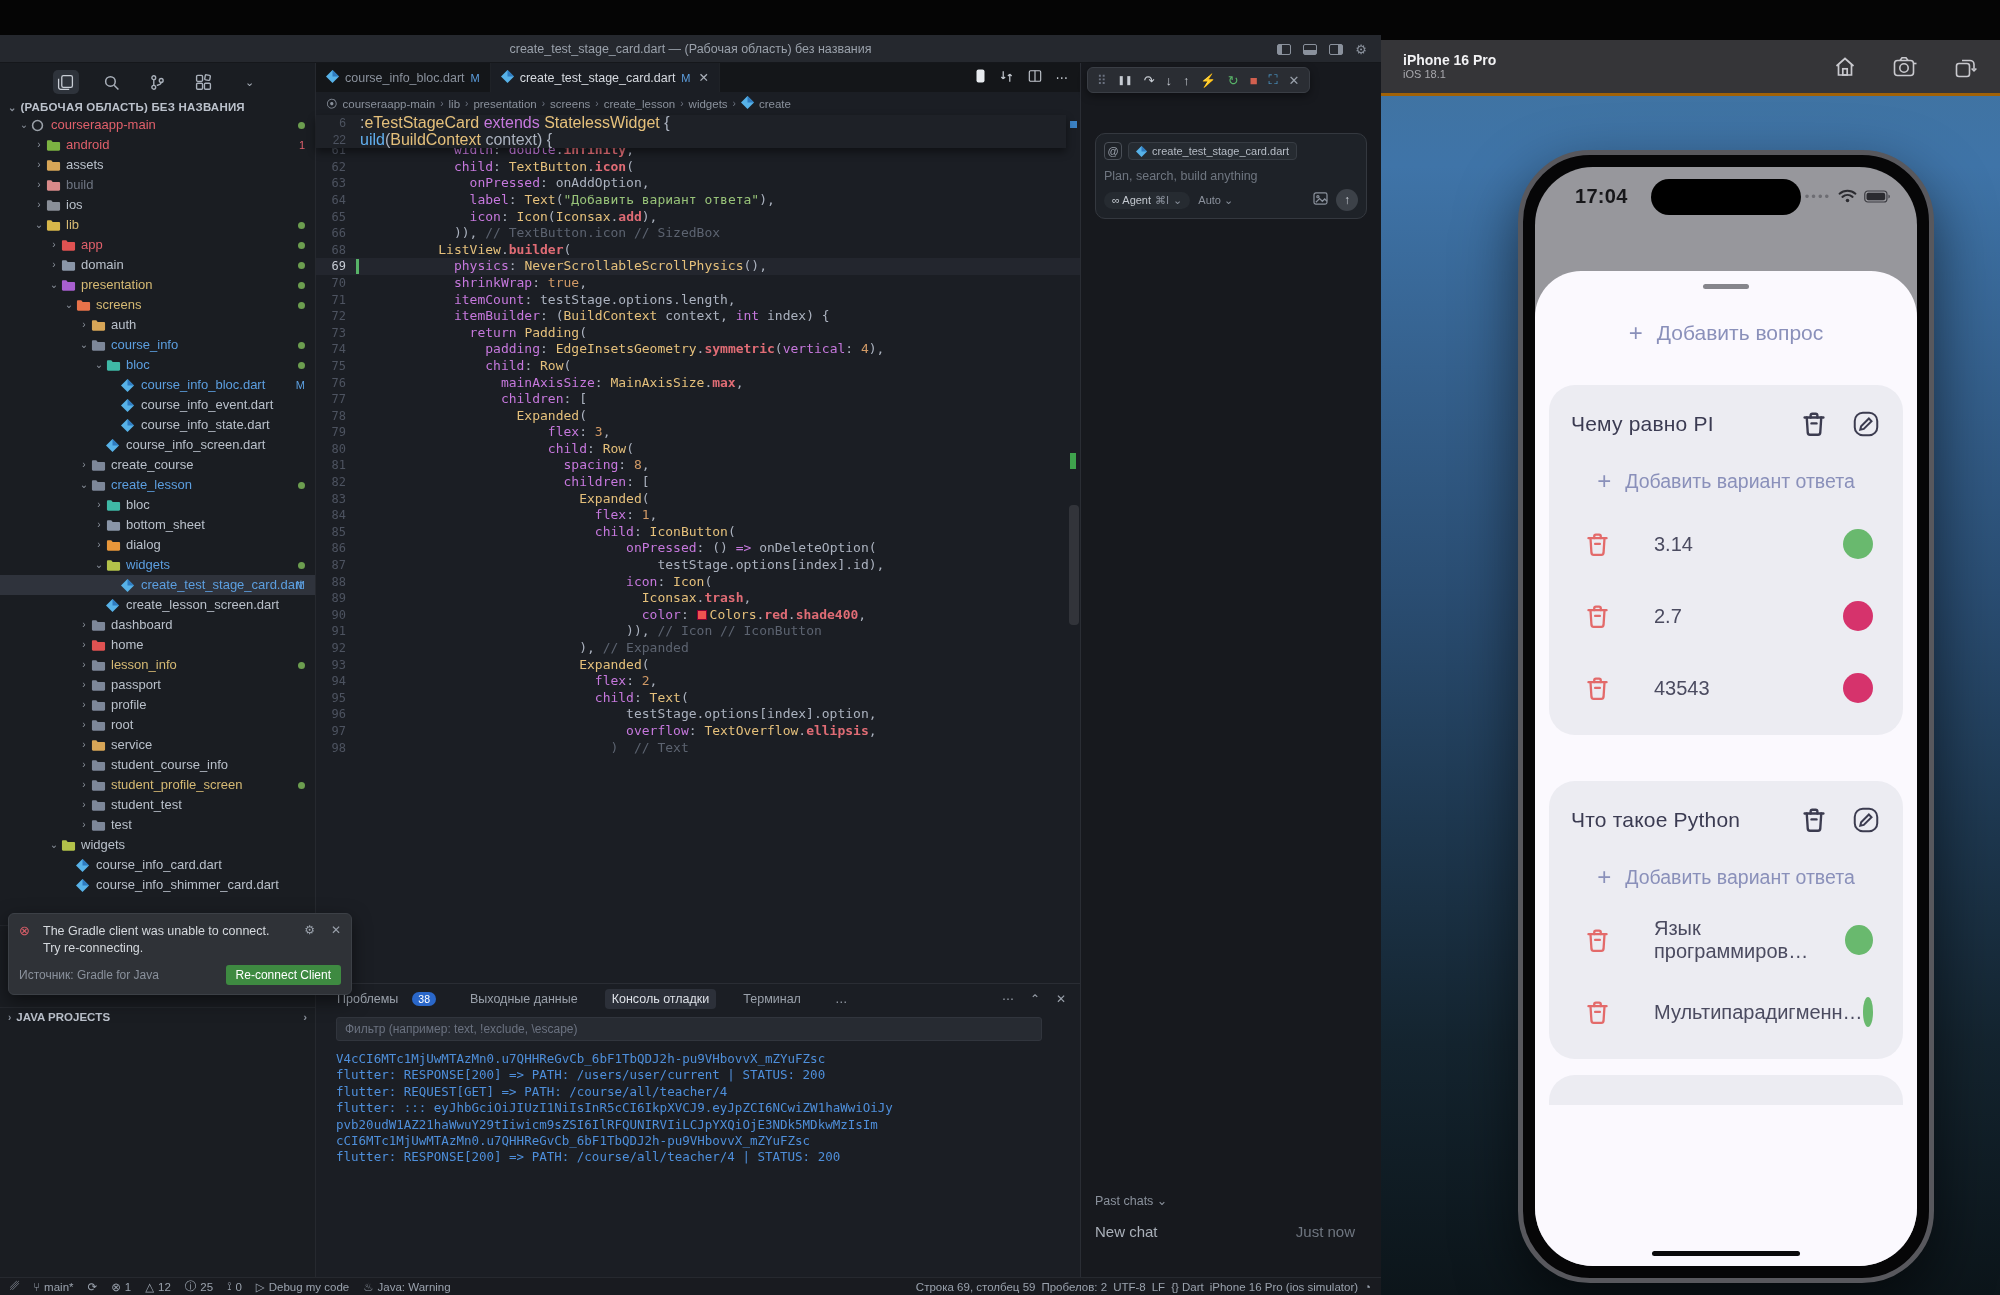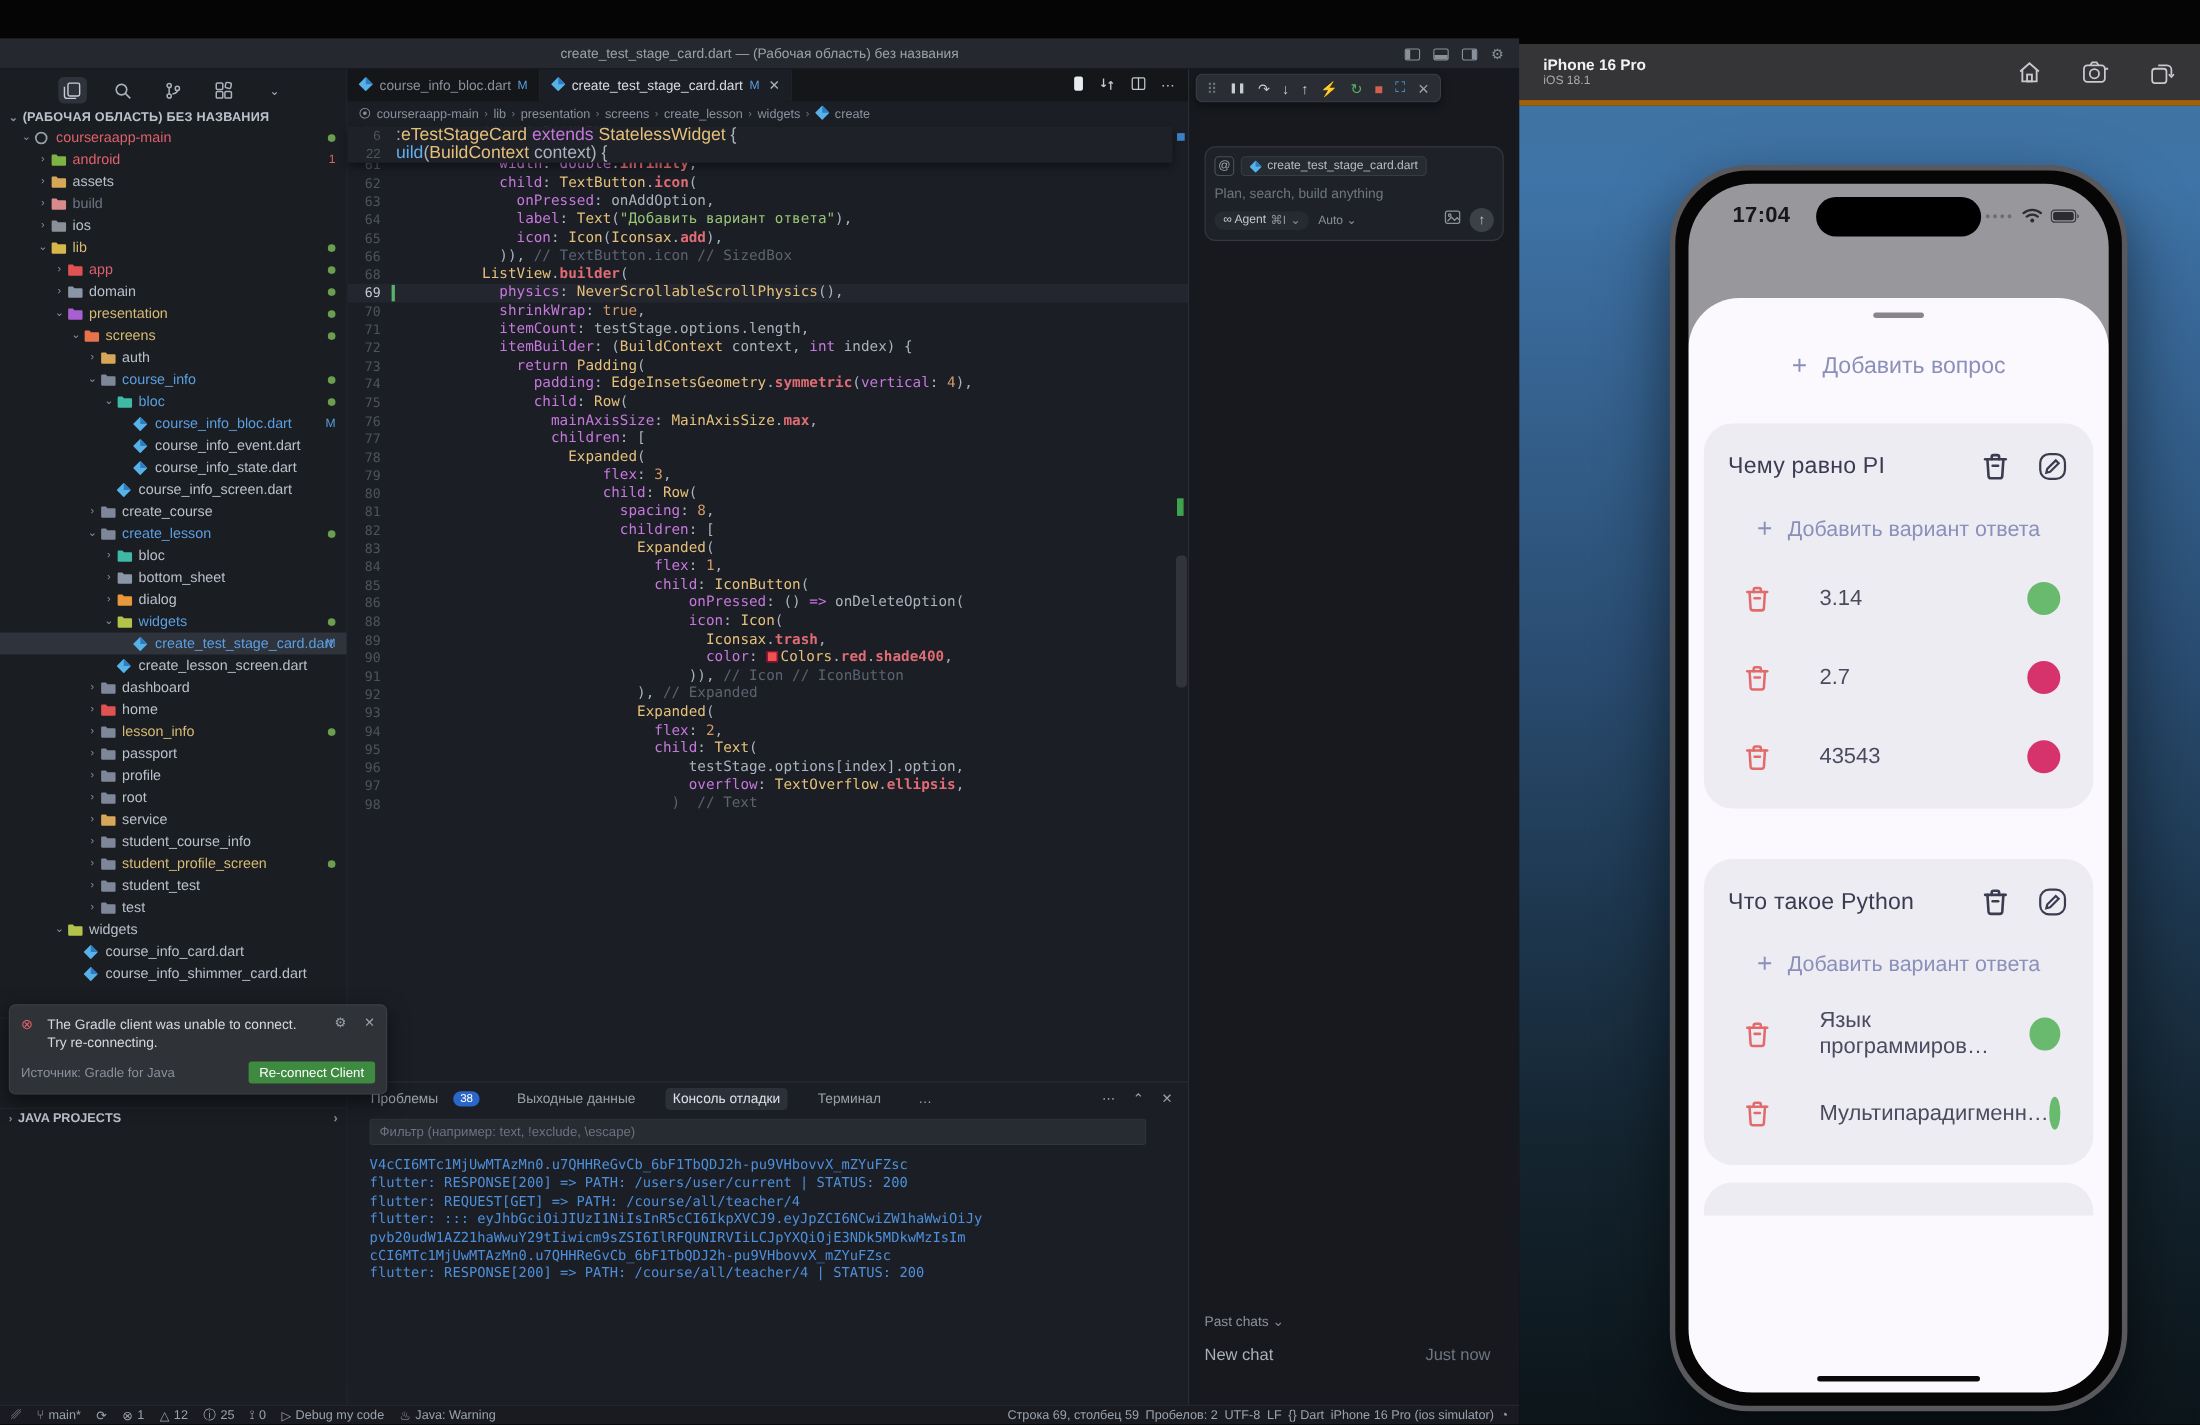--- a/index.html
+++ b/index.html
@@ -4,21 +4,21 @@
 <style>
   html,body{margin:0;padding:0;background:#000;}
   *{box-sizing:border-box;}
   #stage{position:relative;width:2000px;height:1295px;overflow:hidden;background:#050505;
          font-family:"Liberation Sans",sans-serif;color:#b9c0ca;-webkit-font-smoothing:antialiased;}
   .abs{position:absolute;}
 
   
   #wallpaper{left:1381px;top:40px;width:619px;height:1255px;
     background:linear-gradient(180deg,#40739f 0%,#3f74a8 10%,#35618e 26%,#2a4d72 44%,#1e3850 62%,#14242f 80%,#0c151a 100%);}
-  #sim-titlebar{left:1381px;top:40px;width:619px;height:56px;background:#353538;border-bottom:5px solid #a16207;
+  #sim-titlebar{left:1381px;top:40px;width:619px;height:56px;background:#353538;border-bottom:3px solid #a16207;
     display:flex;align-items:center;padding:0 22px;}
   #sim-titlebar .dev{line-height:1.15;}
   #sim-titlebar .dev .n{font-size:14px;font-weight:bold;color:#f2f2f4;}
   #sim-titlebar .dev .o{font-size:11px;color:#a9a9ae;}
   #sim-titlebar .spacer{flex:1;}
   .simic{width:26px;height:26px;margin-left:34px;display:inline-flex;align-items:center;justify-content:center;}
 
   
   #vscode{left:0;top:35px;width:1381px;height:1260px;background:#1b1e24;}
   #titlebar{left:0;top:0;width:100%;height:28px;background:#25282e;border-bottom:1px solid #15171b;
@@ -717,20 +717,21 @@
             <div class="cline"><span class="ln">77</span><span class="ctext"><span class="tk-w">                  </span><span class="tk-k">children</span><span class="tk-w">: [</span></span></div>
             <div class="cline"><span class="ln">78</span><span class="ctext"><span class="tk-w">                    </span><span class="tk-c">Expanded</span><span class="tk-w">(</span></span></div>
             <div class="cline"><span class="ln">79</span><span class="ctext"><span class="tk-w">                        </span><span class="tk-k">flex</span><span class="tk-w">: </span><span class="tk-n">3</span><span class="tk-w">,</span></span></div>
             <div class="cline"><span class="ln">80</span><span class="ctext"><span class="tk-w">                        </span><span class="tk-k">child</span><span class="tk-w">: </span><span class="tk-c">Row</span><span class="tk-w">(</span></span></div>
             <div class="cline"><span class="ln">81</span><span class="ctext"><span class="tk-w">                          </span><span class="tk-k">spacing</span><span class="tk-w">: </span><span class="tk-n">8</span><span class="tk-w">,</span></span></div>
             <div class="cline"><span class="ln">82</span><span class="ctext"><span class="tk-w">                          </span><span class="tk-k">children</span><span class="tk-w">: [</span></span></div>
             <div class="cline"><span class="ln">83</span><span class="ctext"><span class="tk-w">                            </span><span class="tk-c">Expanded</span><span class="tk-w">(</span></span></div>
             <div class="cline"><span class="ln">84</span><span class="ctext"><span class="tk-w">                              </span><span class="tk-k">flex</span><span class="tk-w">: </span><span class="tk-n">1</span><span class="tk-w">,</span></span></div>
             <div class="cline"><span class="ln">85</span><span class="ctext"><span class="tk-w">                              </span><span class="tk-k">child</span><span class="tk-w">: </span><span class="tk-c">IconButton</span><span class="tk-w">(</span></span></div>
             <div class="cline"><span class="ln">86</span><span class="ctext"><span class="tk-w">                                  </span><span class="tk-k">onPressed</span><span class="tk-w">: () </span><span class="tk-k">=&gt;</span><span class="tk-w"> onDeleteOption(</span></span></div>
+            <div class="cline"><span class="ln">87</span><span class="ctext"><span class="tk-w">                                      testStage.options[index].id),</span></span></div>
             <div class="cline"><span class="ln">88</span><span class="ctext"><span class="tk-w">                                  </span><span class="tk-k">icon</span><span class="tk-w">: </span><span class="tk-c">Icon</span><span class="tk-w">(</span></span></div>
             <div class="cline"><span class="ln">89</span><span class="ctext"><span class="tk-w">                                    </span><span class="tk-c">Iconsax</span><span class="tk-w">.</span><span class="tk-p">trash</span><span class="tk-w">,</span></span></div>
             <div class="cline"><span class="ln">90</span><span class="ctext"><span class="tk-w">                                    </span><span class="tk-k">color</span><span class="tk-w">: </span><span class="swatch"></span><span class="tk-c">Colors</span><span class="tk-w">.</span><span class="tk-p">red</span><span class="tk-w">.</span><span class="tk-p">shade400</span><span class="tk-w">,</span></span></div>
             <div class="cline"><span class="ln">91</span><span class="ctext"><span class="tk-w">                                  )), </span><span class="tk-m">// Icon // IconButton</span></span></div>
             <div class="cline"><span class="ln">92</span><span class="ctext"><span class="tk-w">                            ), </span><span class="tk-m">// Expanded</span></span></div>
             <div class="cline"><span class="ln">93</span><span class="ctext"><span class="tk-w">                            </span><span class="tk-c">Expanded</span><span class="tk-w">(</span></span></div>
             <div class="cline"><span class="ln">94</span><span class="ctext"><span class="tk-w">                              </span><span class="tk-k">flex</span><span class="tk-w">: </span><span class="tk-n">2</span><span class="tk-w">,</span></span></div>
             <div class="cline"><span class="ln">95</span><span class="ctext"><span class="tk-w">                              </span><span class="tk-k">child</span><span class="tk-w">: </span><span class="tk-c">Text</span><span class="tk-w">(</span></span></div>
             <div class="cline"><span class="ln">96</span><span class="ctext"><span class="tk-w">                                  testStage.options[index].option,</span></span></div>
             <div class="cline"><span class="ln">97</span><span class="ctext"><span class="tk-w">                                  </span><span class="tk-k">overflow</span><span class="tk-w">: </span><span class="tk-c">TextOverflow</span><span class="tk-w">.</span><span class="tk-p">ellipsis</span><span class="tk-w">,</span></span></div>

